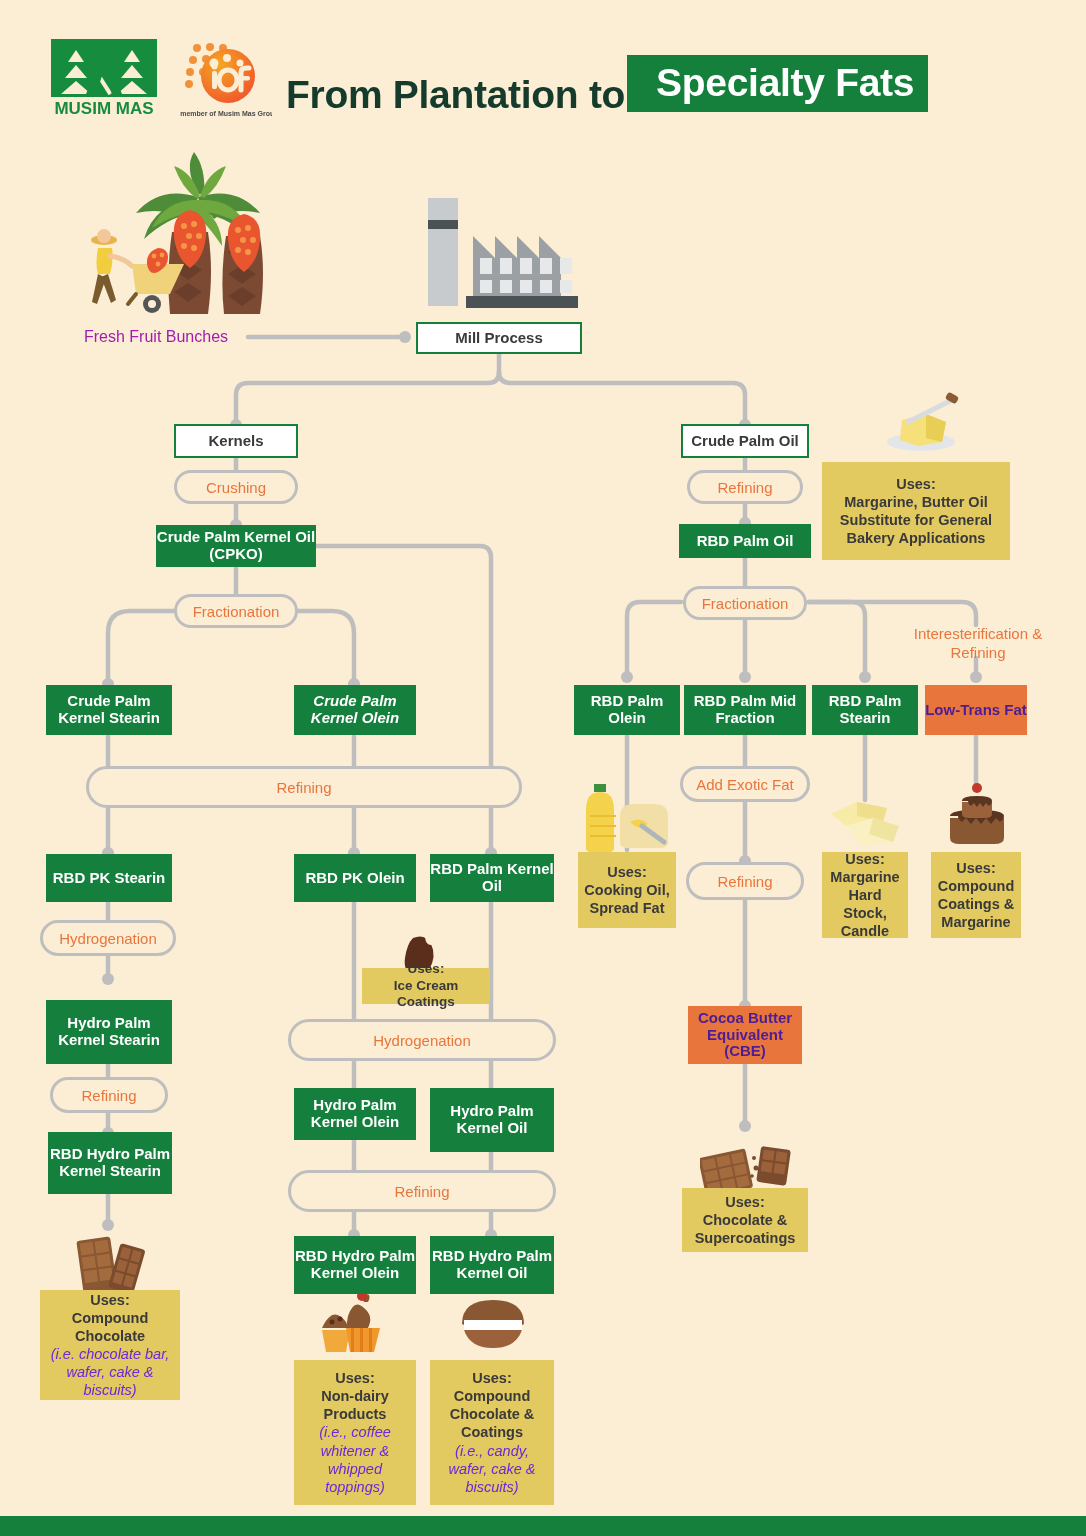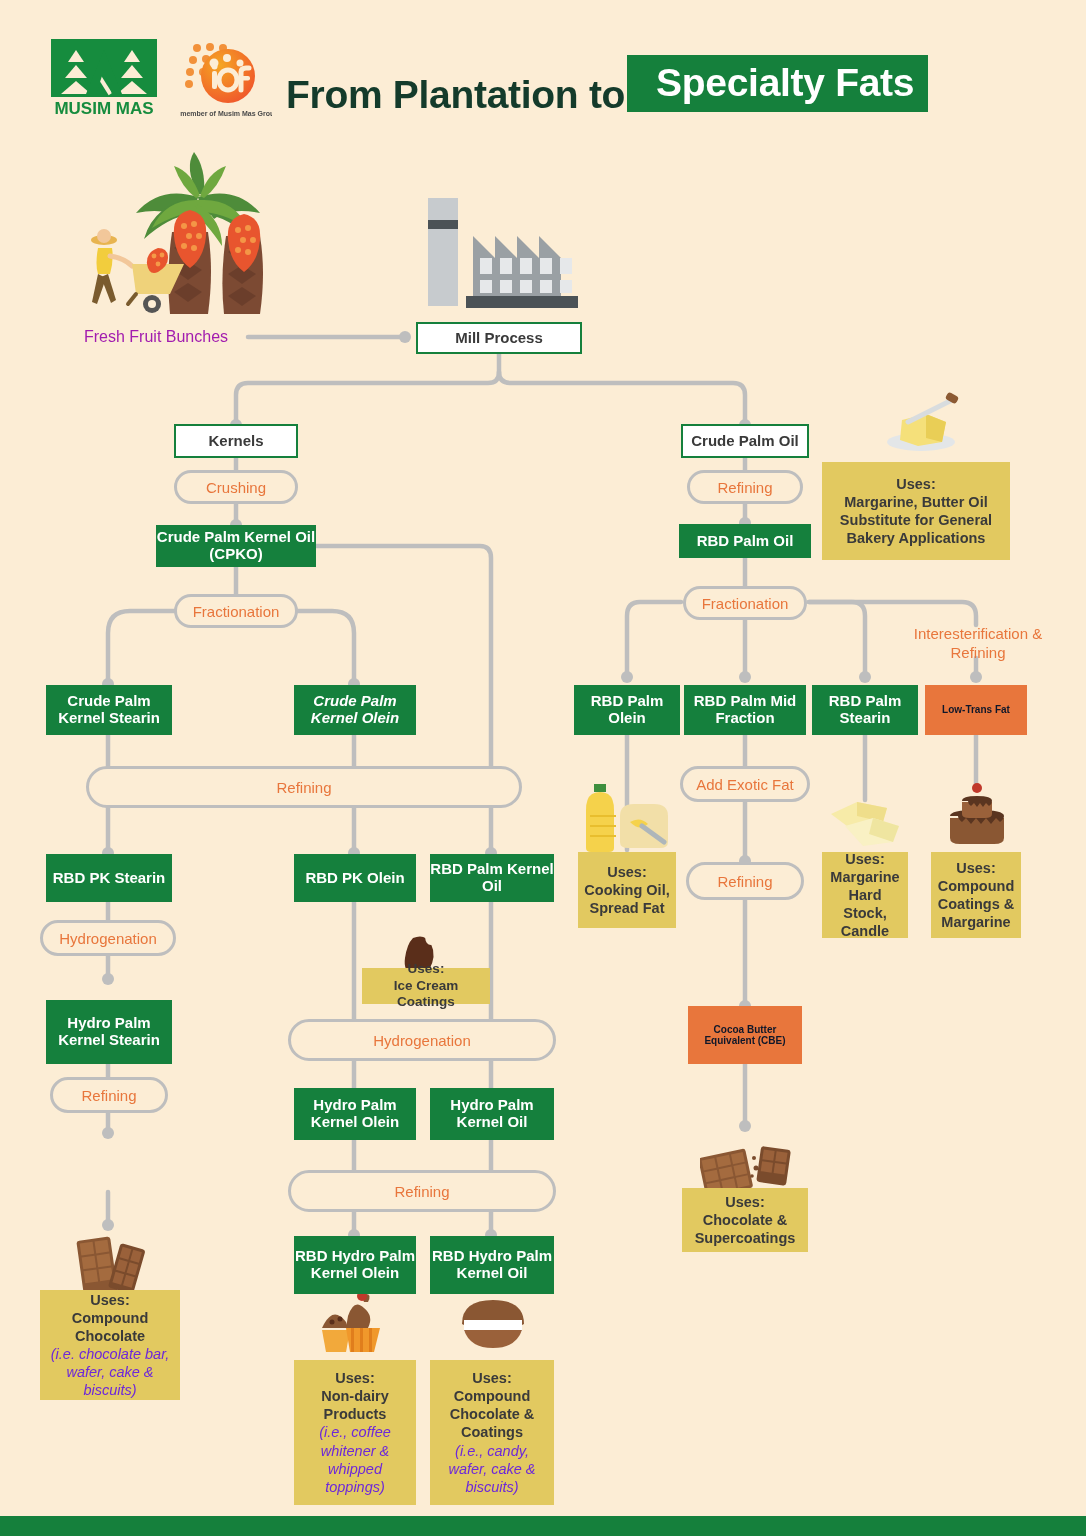--- a/index.html
+++ b/index.html
@@ -38,21 +38,21 @@
     font-weight:bold;line-height:1.12;
   }
   .node.white{
     background:#ffffff;border:2px solid #15803C;color:#3a3a3a;
     font-size:15px;
   }
   .node.green{
     background:#15803d;color:#ffffff;font-size:15px;
   }
   .node.orange{
-    background:#E8763C;color:#0f172a;font-size:10px;
+    background:#E8763C;color:#4c1d95;font-size:15px;
   }
   .pill{
     display:flex;align-items:center;justify-content:center;text-align:center;
     background:#FCEDD5;border:3px solid #BEBEBE;border-radius:40px;
     color:#E8763C;font-size:15px;font-weight:normal;
   }
   .uses{
     background:#E2C960;color:#3a3a3a;
     display:flex;flex-direction:column;align-items:center;justify-content:center;
     text-align:center;font-size:14.5px;font-weight:bold;line-height:1.25;
@@ -452,37 +452,38 @@
   <div class="abs node green" style="left:294px;top:854px;width:122px;height:48px;">RBD PK Olein</div>
 
   <div class="abs node green" style="left:430px;top:854px;width:124px;height:48px;">RBD Palm Kernel Oil</div>
 
   <div class="abs pill" style="left:40px;top:920px;width:136px;height:36px;">Hydrogenation</div>
 
   <div class="abs node green" style="left:46px;top:1000px;width:126px;height:64px;">Hydro Palm Kernel Stearin</div>
 
   <div class="abs pill" style="left:50px;top:1077px;width:118px;height:36px;">Refining</div>
 
+  <div class="abs node green" style="left:48px;top:1132px;width:124px;height:62px;">RBD Hydro Palm Kernel Stearin</div>
 
   <div class="abs uses" style="left:40px;top:1290px;width:140px;height:110px;">
     <div>Uses:</div>
     <div>Compound Chocolate</div>
     <div class="sub">(i.e. chocolate bar, wafer, cake &amp; biscuits)</div>
   </div>
 
   <div class="abs uses" style="left:362px;top:968px;width:128px;height:36px;padding:4px 4px;">
     <div style="font-size:13.5px">Uses:</div>
     <div style="font-size:13.5px">Ice Cream Coatings</div>
   </div>
 
   <div class="abs pill" style="left:288px;top:1019px;width:268px;height:42px;">Hydrogenation</div>
 
   <div class="abs node green" style="left:294px;top:1088px;width:122px;height:52px;">Hydro Palm Kernel Olein</div>
 
-  <div class="abs node green" style="left:430px;top:1088px;width:124px;height:52px;">Hydro Palm Kernel Oil</div>
+  <div class="abs node green" style="left:430px;top:1088px;width:124px;height:64px;">Hydro Palm Kernel Oil</div>
 
   <div class="abs pill" style="left:288px;top:1170px;width:268px;height:42px;">Refining</div>
 
   <div class="abs node green" style="left:294px;top:1236px;width:122px;height:58px;">RBD Hydro Palm Kernel Olein</div>
 
   <div class="abs node green" style="left:430px;top:1236px;width:124px;height:58px;">RBD Hydro Palm Kernel Oil</div>
 
   <div class="abs uses" style="left:294px;top:1360px;width:122px;height:145px;">
     <div>Uses:</div>
     <div>Non-dairy Products</div>

